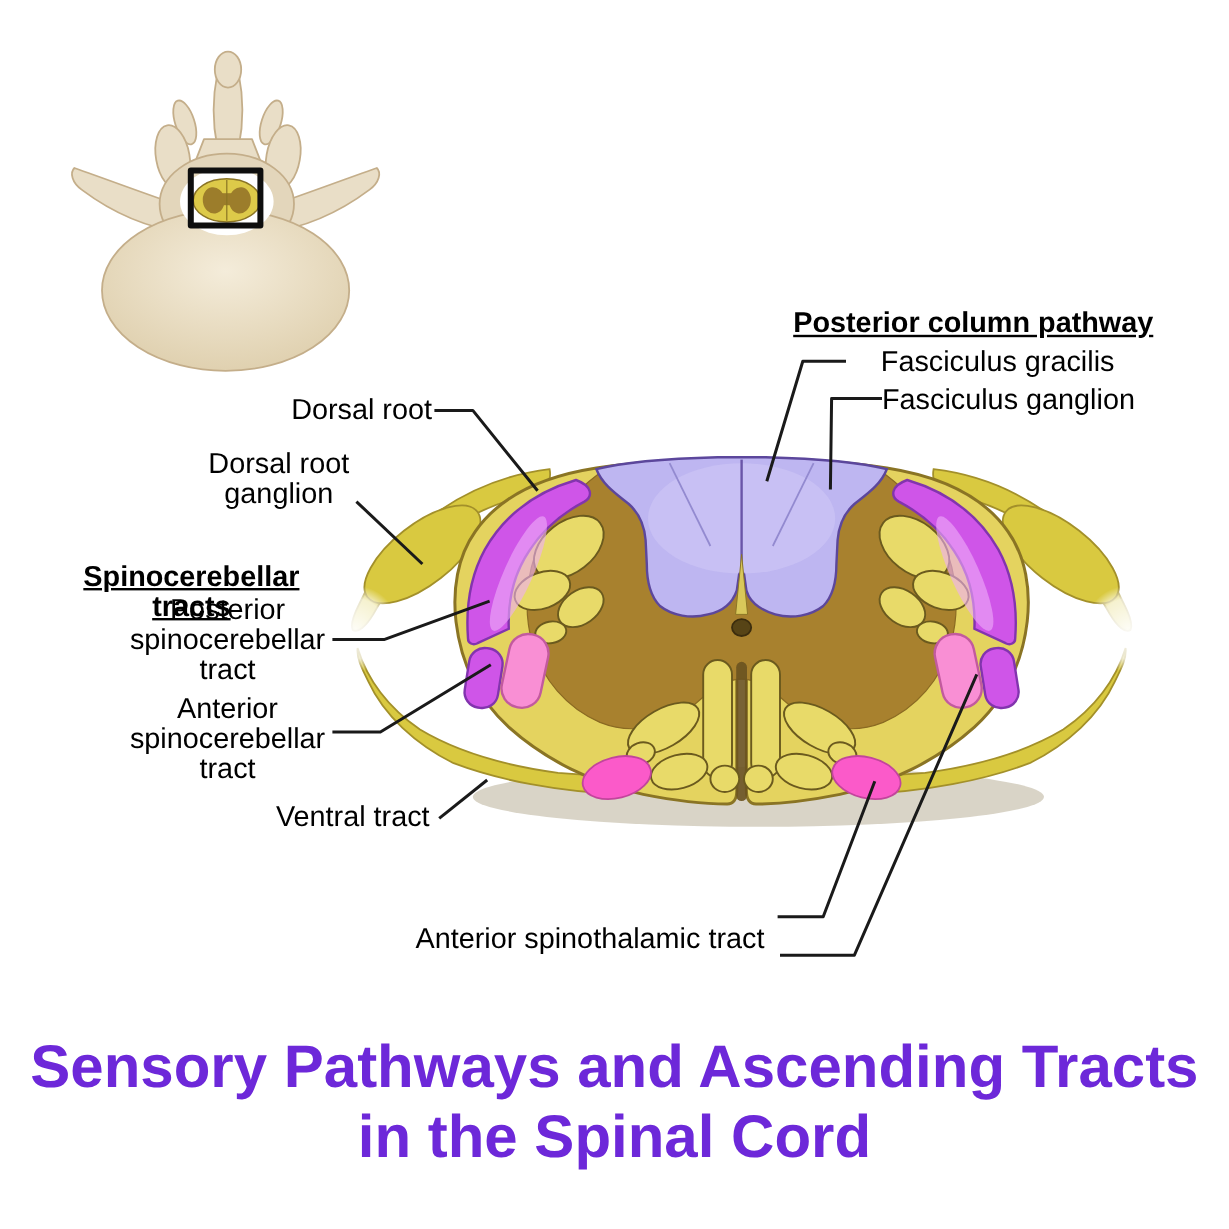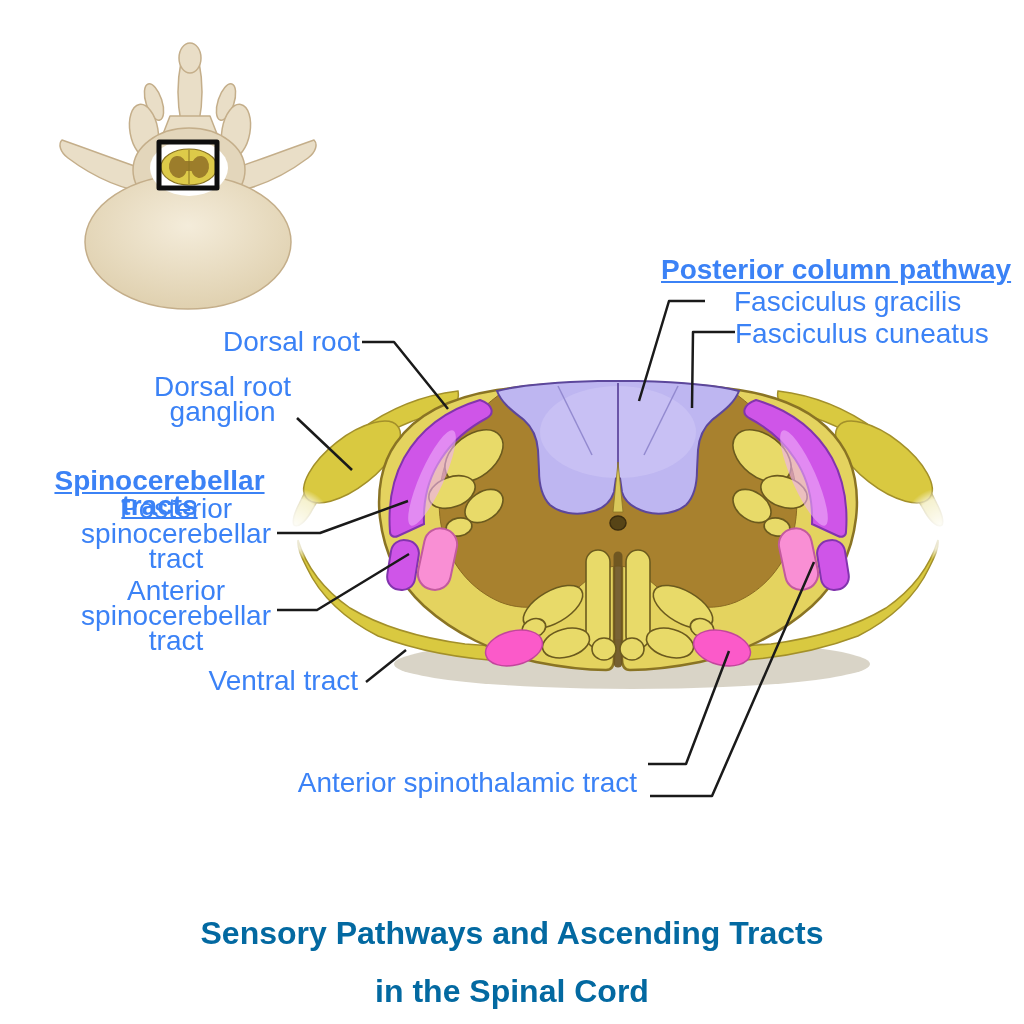--- a/index.html
+++ b/index.html
@@ -1,23 +1,23 @@
 <!DOCTYPE html>
 <html><head>
 <meta charset="utf-8">
 <style>
   html,body{margin:0;padding:0;background:#ffffff;}
   #canvas{position:relative;width:1024px;height:1024px;background:#ffffff;overflow:hidden;
           font-family:"Liberation Sans", sans-serif;}
   #art{position:absolute;left:0;top:0;width:1024px;height:1024px;}
-  .lbl{position:absolute;font-size:28px;line-height:25px;color:#3b82f6;white-space:pre-line;}
+  .lbl{position:absolute;font-size:24px;line-height:25px;color:#000000;white-space:pre-line;}
   .lbl.r{text-align:center;}
   .hd{font-weight:bold;text-decoration:underline;}
-  #title{position:absolute;left:0;right:0;text-align:center;font-size:32px;line-height:58px;
-         font-weight:bold;color:#0369a1;white-space:pre-line;margin-top:44px;}
+  #title{position:absolute;left:0;right:0;text-align:center;font-size:50px;line-height:58px;
+         font-weight:bold;color:#6d28d9;white-space:pre-line;}
 </style>
 </head>
 <body>
 
 <div id="canvas">
 
 <svg id="art" viewBox="0 0 1024 1024">
   <defs>
     <radialGradient id="gradBone" cx="50%" cy="38%" r="70%">
       <stop offset="0%" stop-color="#f4ecda"></stop>
@@ -122,21 +122,21 @@
     <polyline points="366,682 406,650"></polyline>
     <polyline points="705,301 669,301 639,401"></polyline>
     <polyline points="735,332 693,332 692,408"></polyline>
     <polyline points="648,764 686,764 729,651"></polyline>
     <polyline points="650,796 712,796 814,562"></polyline>
   </g>
 </svg>
 
 <div class="lbl hd" style="left:661px;top:257px;">Posterior column pathway</div>
 <div class="lbl" style="left:734px;top:289px;">Fasciculus gracilis</div>
-<div class="lbl" style="left:735px;top:321px;">Fasciculus cuneatus</div>
+<div class="lbl" style="left:735px;top:321px;">Fasciculus ganglion</div>
 
 <div class="lbl r" style="right:664px;top:329px;">Dorsal root</div>
 <div class="lbl r" style="right:733px;top:374px;">Dorsal root
 ganglion</div>
 
 <div class="lbl r hd" style="right:753px;top:468px;margin-left:48px;">Spinocerebellar tracts</div>
 <div class="lbl r" style="right:753px;top:496px;">Posterior
 spinocerebellar
 tract</div>
 <div class="lbl r" style="right:753px;top:578px;">Anterior

